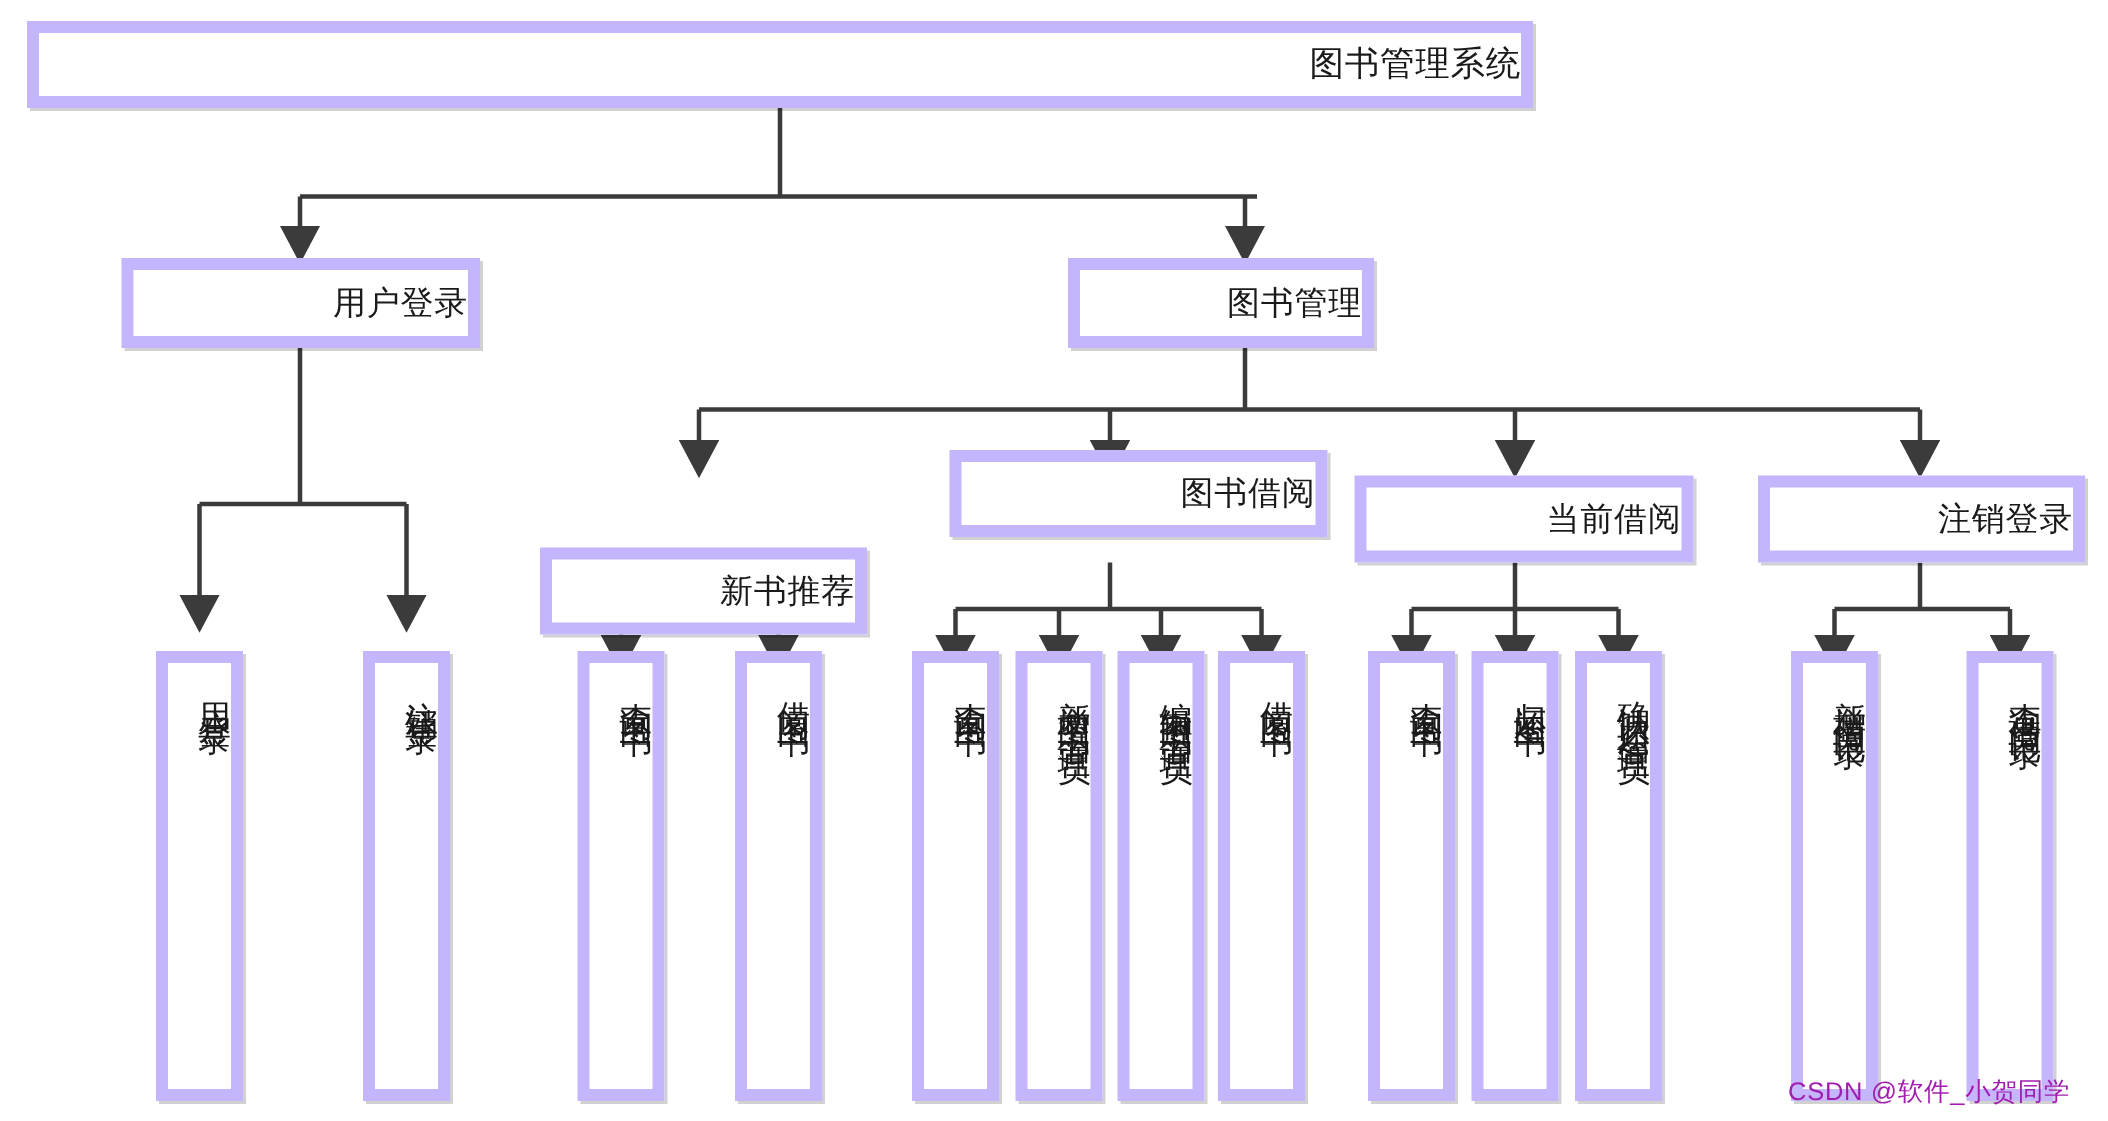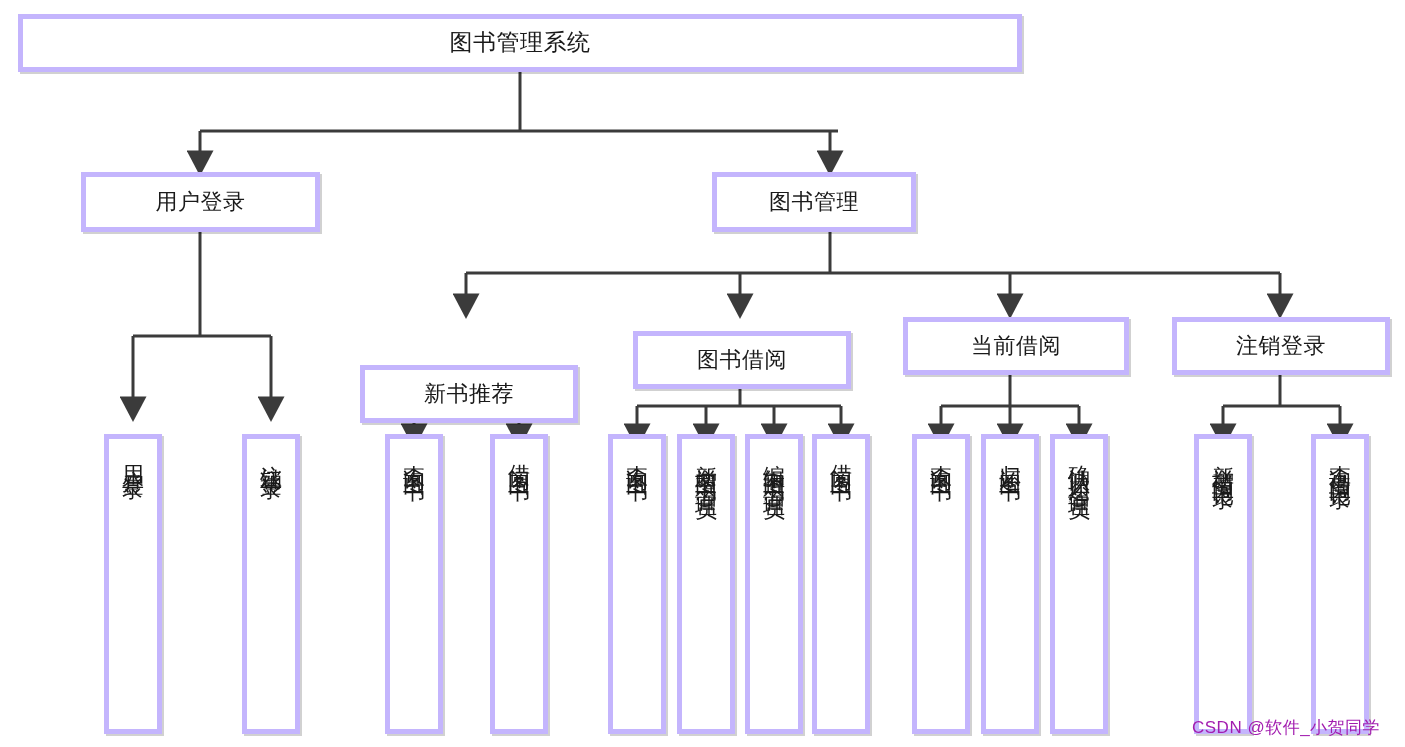--- a/index.html
+++ b/index.html
@@ -22,25 +22,25 @@
     left: 0;
     top: 0;
     width: 1405px;
     height: 747px;
     pointer-events: none;
   }
   .node {
     position: absolute;
     box-sizing: border-box;
     background: #ffffff;
-    border: 5px solid #c4b5fd;
+    border: 8px solid #c4b5fd;
     box-shadow: 2px 2px 0 0 rgba(0,0,0,0.18);
     display: flex;
     align-items: center;
-    justify-content: center;
+    justify-content: flex-end;
     color: #1a1a1a;
     z-index: 2;
   }
   .node .label {
     font-size: 21px;
     line-height: 1.18;
     letter-spacing: 0.5px;
     white-space: nowrap;
     text-align: center;
   }
@@ -133,21 +133,21 @@
   <div class="node level2" style="left:81px; top:172px; width:239px; height:60px;">
     <span class="label">用户登录</span>
   </div>
   <div class="node level2" style="left:712px; top:172px; width:204px; height:60px;">
     <span class="label">图书管理</span>
   </div>
 
   <div class="node level3" style="left:360px; top:317px; width:218px; height:58px;margin-top:48px;">
     <span class="label">新书推荐</span>
   </div>
-  <div class="node level3" style="left:633px; top:331px; width:218px; height:58px;">
+  <div class="node level3" style="left:633px; top:300px; width:252px; height:58px;">
     <span class="label">图书借阅</span>
   </div>
   <div class="node level3" style="left:903px; top:317px; width:226px; height:58px;">
     <span class="label">当前借阅</span>
   </div>
   <div class="node level3" style="left:1172px; top:317px; width:218px; height:58px;">
     <span class="label">注销登录</span>
   </div>
 
   <div class="node vertical" style="left:104px; top:434px; width:58px; height:300px;">

